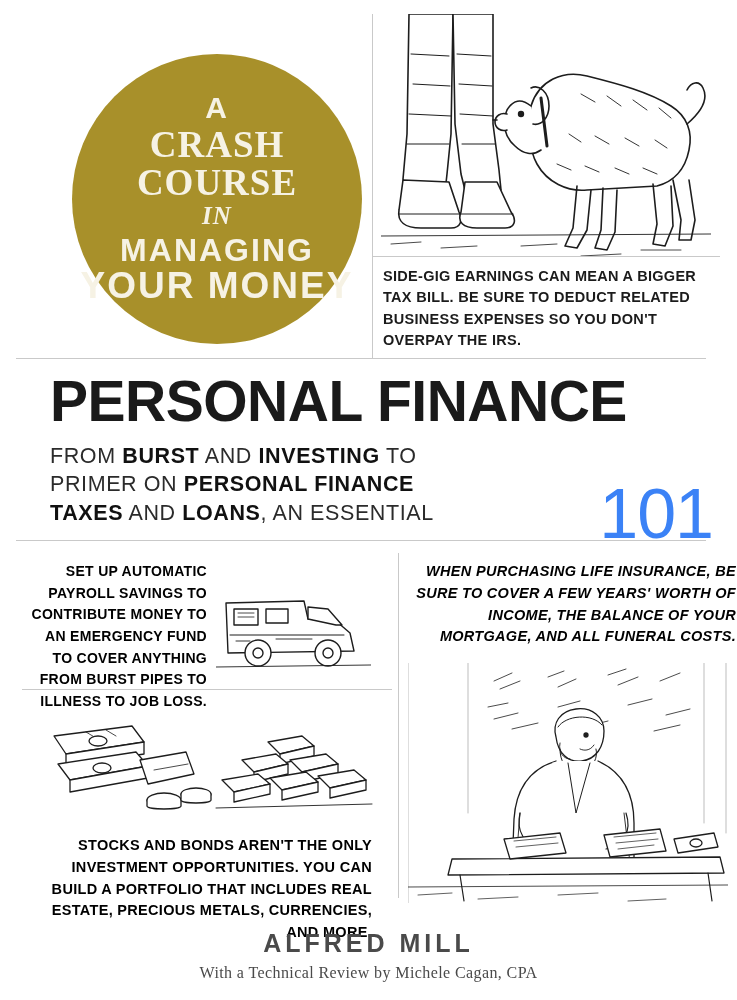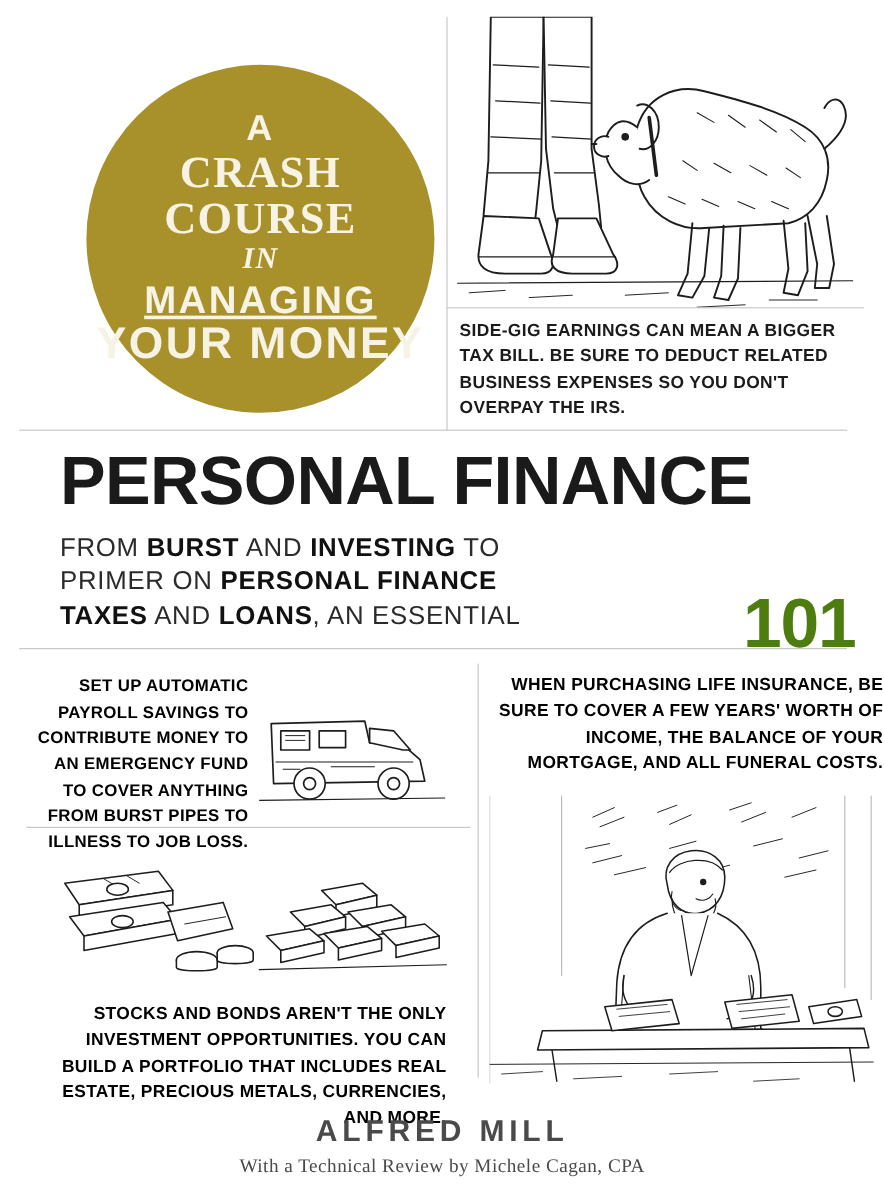--- a/index.html
+++ b/index.html
@@ -64,21 +64,20 @@
     font-size: 25px;
     font-weight: 700;
     letter-spacing: 1px;
     margin-bottom: 4px;
   }
   .badge .l4 {
     font-size: 32px;
     font-weight: 700;
     letter-spacing: 2px;
     margin-bottom: 0;
-    text-decoration: underline;
   }
   .badge .l5 {
     font-size: 37px;
     font-weight: 700;
     letter-spacing: 2px;
   }
 
   
   .dog-art {
     position: absolute;
@@ -137,23 +136,23 @@
     letter-spacing: 0.6px;
     line-height: 1.32;
     color: #2b2b2b;
     white-space: nowrap;
   }
   .subtitle-line b { font-weight: 700; color: #111; }
   .num-101 {
     position: absolute;
     right: 8px;
     bottom: -6px;
-    font-size: 58px;
-    font-weight: 700;
-    color: #4d7c0f;
+    font-size: 70px;
+    font-weight: 400;
+    color: #3b82f6;
     letter-spacing: -1px;
     line-height: 1;
   }
 
   
   .mid {
     position: relative;
     margin-top: 10px;
     height: 345px;
   }
@@ -163,21 +162,21 @@
     font-weight: 700;
     letter-spacing: 0.3px;
     color: #000000;
     text-align: right;
   }
   .cap-ml { font-size: 14px; line-height: 1.55; }
 
   .ml-cell { position: absolute; left: 6px; top: 8px; width: 185px; }
   .truck-art { position: absolute; left: 200px; top: 28px; width: 155px; height: 95px; }
 
-  .mr-cell { position: absolute; left: 390px; top: 8px; width: 330px; }
+  .mr-cell { position: absolute; left: 390px; top: 8px; width: 330px; font-style: italic; }
 
   .money-art { position: absolute; left: 20px; top: 155px; width: 340px; height: 120px; }
   .bl-cell { position: absolute; left: 6px; top: 282px; width: 350px; }
 
   .man-art { position: absolute; left: 392px; top: 110px; width: 320px; height: 240px; }
 
   
   .author-block {
     position: absolute;
     left: 0; right: 0;

